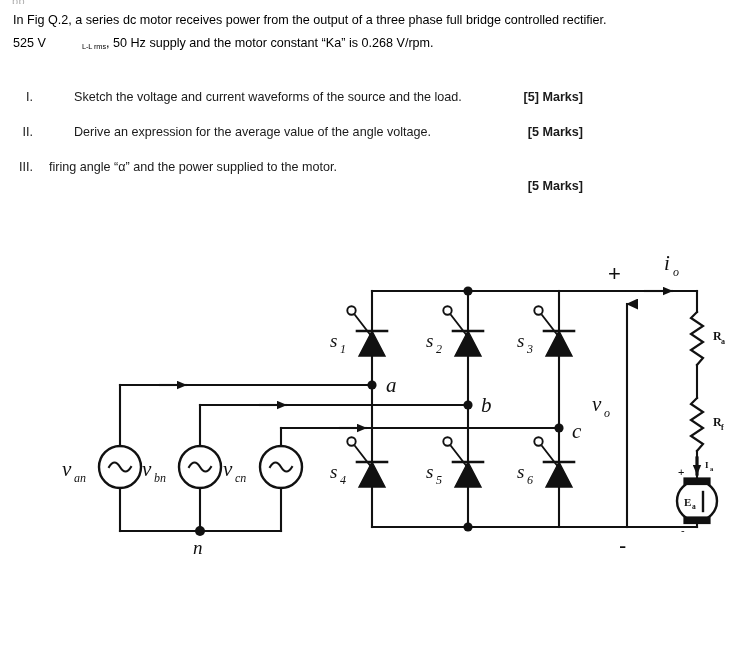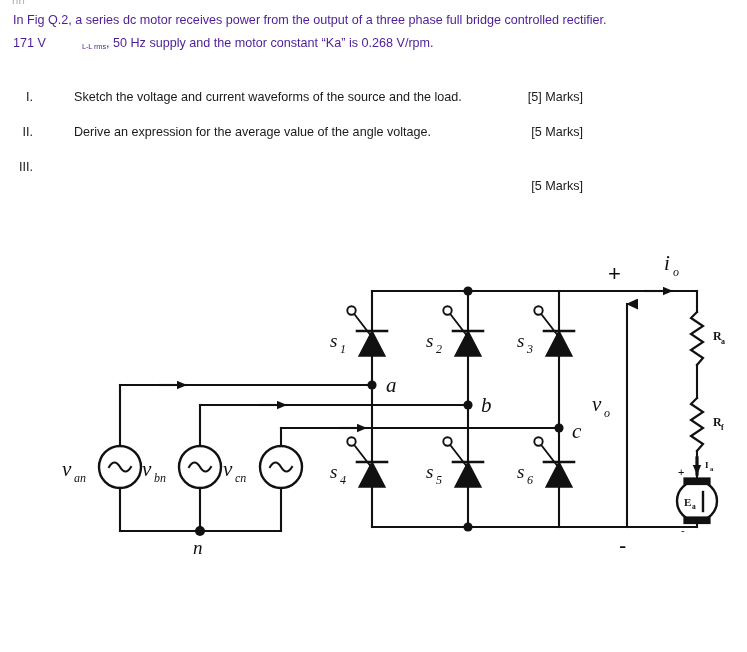--- a/index.html
+++ b/index.html
@@ -16,32 +16,32 @@
   .clip-artifact{
     position:absolute;left:12px;top:-4px;
     font-size:11px;color:#6f6f6f;letter-spacing:.5px;
     height:8px;overflow:hidden;line-height:11px;
     opacity:.55;
   }
 
   
   .statement{
     position:absolute;left:13px;top:9px;width:720px;
-    font-size:12.6px;line-height:22.5px;color:#4c1d95;
+    font-size:12.6px;line-height:22.5px;color:#000000;
   }
   .statement .ln{white-space:nowrap;}
   sub.sm{font-size:7.4px;letter-spacing:-.1px;vertical-align:-2px;margin-left:36px;}
 
   
   .items{position:absolute;left:13px;top:88px;width:722px;}
   .item{position:relative;display:flex;margin-bottom:16px;font-size:12.6px;line-height:19px;}
   .item .num{width:36px;flex:0 0 36px;text-align:right;padding-right:16px;box-sizing:border-box;}
   .item .bodywrap{flex:1 1 auto;position:relative;}
   .item .txt{display:block;margin-left:25px;}
-  .item .marks{position:absolute;right:152px;top:0;white-space:nowrap;}
+  .item .marks{position:absolute;right:152px;top:0;white-space:nowrap;font-weight:bold;}
   .item.iii .marks{top:19px;}
   .item.iii .txt2{display:block;}
 
   
   .figure{position:absolute;left:0;top:236px;width:747px;height:350px;}
   svg.circuit{position:absolute;left:0;top:0;}
 
   
   .lbl-it{font-family:"Liberation Serif","DejaVu Serif",serif;font-style:italic;fill:#111;}
   .lbl-bd{font-family:"Liberation Serif","DejaVu Serif",serif;font-weight:bold;fill:#111;}
@@ -49,21 +49,21 @@
 </style>
 </head>
 <body>
 
 <div class="page">
 
   <div class="clip-artifact">pp</div>
 
   <div class="statement">
     <div class="ln">In Fig Q.2, a series dc motor receives power from the output of a three phase full bridge controlled rectifier.</div>
-    <div class="ln"><span>171 V</span><sub class="sm">L-L rms</sub><span>, 50 Hz supply and the motor constant “Ka”  is 0.268 V/rpm.</span></div>
+    <div class="ln"><span>525 V</span><sub class="sm">L-L rms</sub><span>, 50 Hz supply and the motor constant “Ka”  is 0.268 V/rpm.</span></div>
   </div>
 
   <div class="items">
 
     <div class="item">
       <div class="num">I.</div>
       <div class="bodywrap">
         <span class="txt">Sketch the voltage and current waveforms of the source and the load.</span>
         <span class="marks">[5] Marks]</span>
       </div>
@@ -73,20 +73,21 @@
       <div class="num">II.</div>
       <div class="bodywrap">
         <span class="txt">Derive an expression for the average value of the angle voltage.</span>
         <span class="marks">[5 Marks]</span>
       </div>
     </div>
 
     <div class="item iii">
       <div class="num">III.</div>
       <div class="bodywrap">
+        <span class="txt2">firing angle “α” and the power supplied to the motor.</span>
         <span class="marks">[5 Marks]</span>
       </div>
     </div>
 
   </div>
 
   <div class="figure">
     <svg class="circuit" width="747" height="350" viewBox="0 0 747 350">
 
       <defs>

